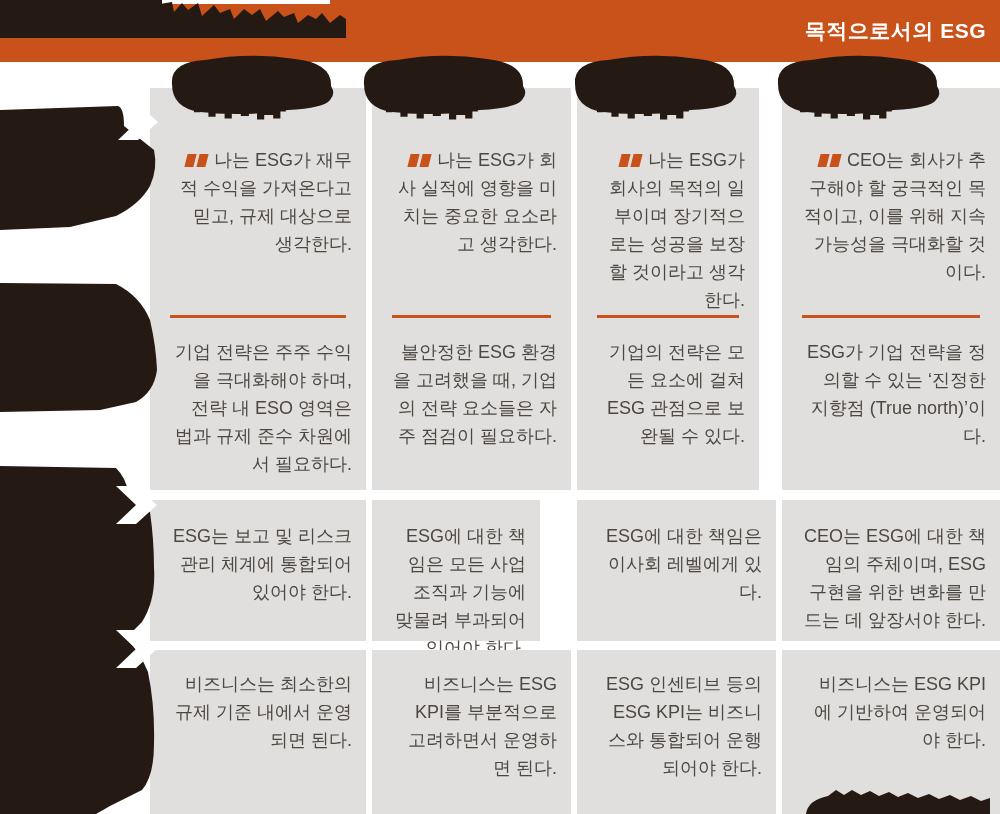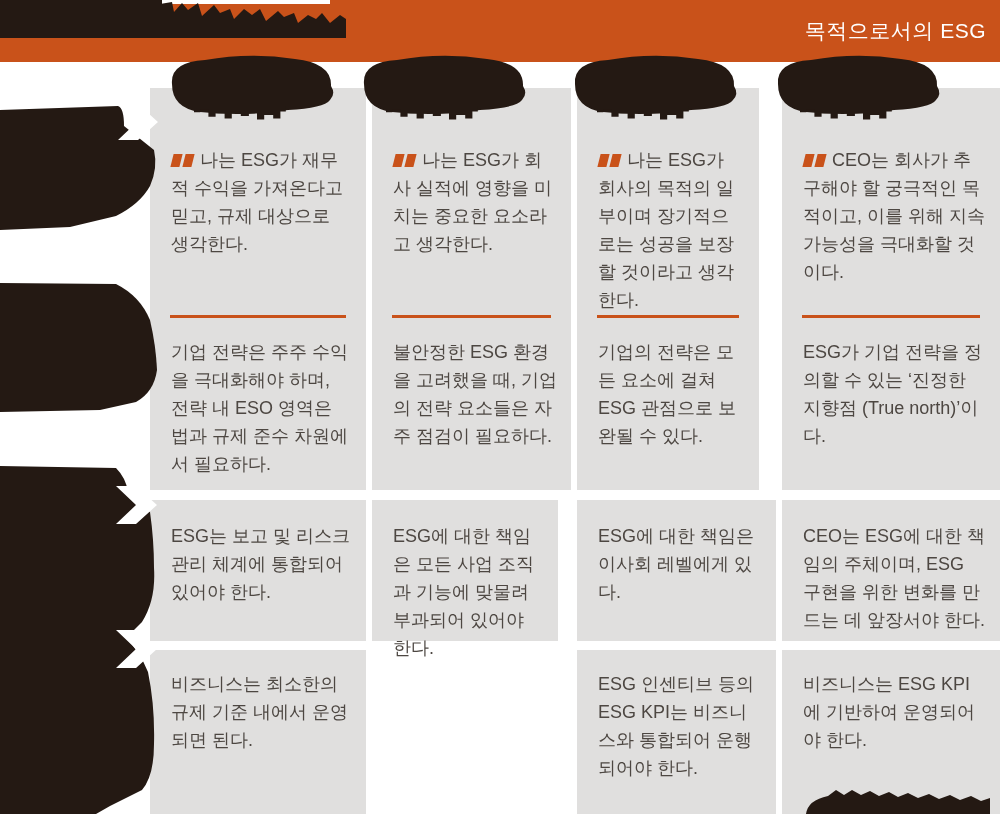--- a/index.html
+++ b/index.html
@@ -3,26 +3,26 @@
 <meta charset="utf-8">
 <style>
   html,body{margin:0;padding:0;background:#fff;}
   #stage{position:relative;width:1000px;height:814px;overflow:hidden;
          font-family:"Liberation Sans",sans-serif;background:#fff;}
 
   
   .banner{position:absolute;left:0;top:4px;width:1000px;height:58px;background:#C9521A;z-index:1;}
   .banner-top-right{position:absolute;left:330px;top:0;width:670px;height:8px;background:#C9521A;z-index:1;}
   .banner-label{position:absolute;right:14px;top:17px;z-index:6;color:#fff;
-                font-size:21px;font-weight:400;letter-spacing:.5px;}
+                font-size:21px;font-weight:700;letter-spacing:.5px;}
 
   
   .panel{position:absolute;background:#E0DFDE;z-index:2;}
   .cell-text{position:absolute;left:21px;right:14px;color:#4D4742;
-             font-size:18px;line-height:28px;font-weight:500;}
+             font-size:18px;line-height:28px;font-weight:500;text-align:right;}
   .quote-block{top:58px;}
   .divider{position:absolute;left:20px;right:20px;top:227px;height:3px;background:#C9521A;}
   .row2-block{top:250px;}
   .qicon{display:inline-block;width:24px;height:13px;margin-right:5px;position:relative;top:1px;}
   .qicon i{position:absolute;top:0;width:9px;height:13px;background:#C9521A;transform:skewX(-14deg);}
   .qicon i:first-child{left:1px;} .qicon i:last-child{left:13px;}
 
   
   svg.art{position:absolute;left:0;top:0;z-index:4;pointer-events:none;}
   .ink{fill:#241913;} .snow{fill:#fff;}
@@ -50,22 +50,25 @@
     <div class="cell-text" style="top:20px">비즈니스는 최소한의 규제 기준 내에서 운영되면 된다.</div>
   </div>
 
   <div class="panel" style="left:372px;top:88px;width:199px;height:402px">
     <div class="cell-text quote-block">
       <span class="qicon"><i></i><i></i></span><span>나는 ESG가 회사 실적에 영향을 미치는 중요한 요소라고 생각한다.</span>
     </div>
     <div class="divider"></div>
     <div class="cell-text row2-block">불안정한 ESG 환경을 고려했을 때, 기업의 전략 요소들은 자주 점검이 필요하다.</div>
   </div>
-  <div class="panel" style="left:372px;top:500px;width:186px;height:141px">
+  <div class="panel" style="left:372px;top:500px;width:168px;height:141px">
     <div class="cell-text" style="top:22px">ESG에 대한 책임은 모든 사업 조직과 기능에 맞물려 부과되어 있어야 한다.</div>
+  </div>
+  <div class="panel" style="left:372px;top:650px;width:199px;height:164px">
+    <div class="cell-text" style="top:20px">비즈니스는 ESG KPI를 부분적으로 고려하면서 운영하면 된다.</div>
   </div>
 
   <div class="panel" style="left:577px;top:88px;width:182px;height:402px">
     <div class="cell-text quote-block">
       <span class="qicon"><i></i><i></i></span><span>나는 ESG가 회사의 목적의 일부이며 장기적으로는 성공을 보장할 것이라고 생각한다.</span>
     </div>
     <div class="divider"></div>
     <div class="cell-text row2-block">기업의 전략은 모든 요소에 걸쳐 ESG 관점으로 보완될 수 있다.</div>
   </div>
   <div class="panel" style="left:577px;top:500px;width:199px;height:141px">

